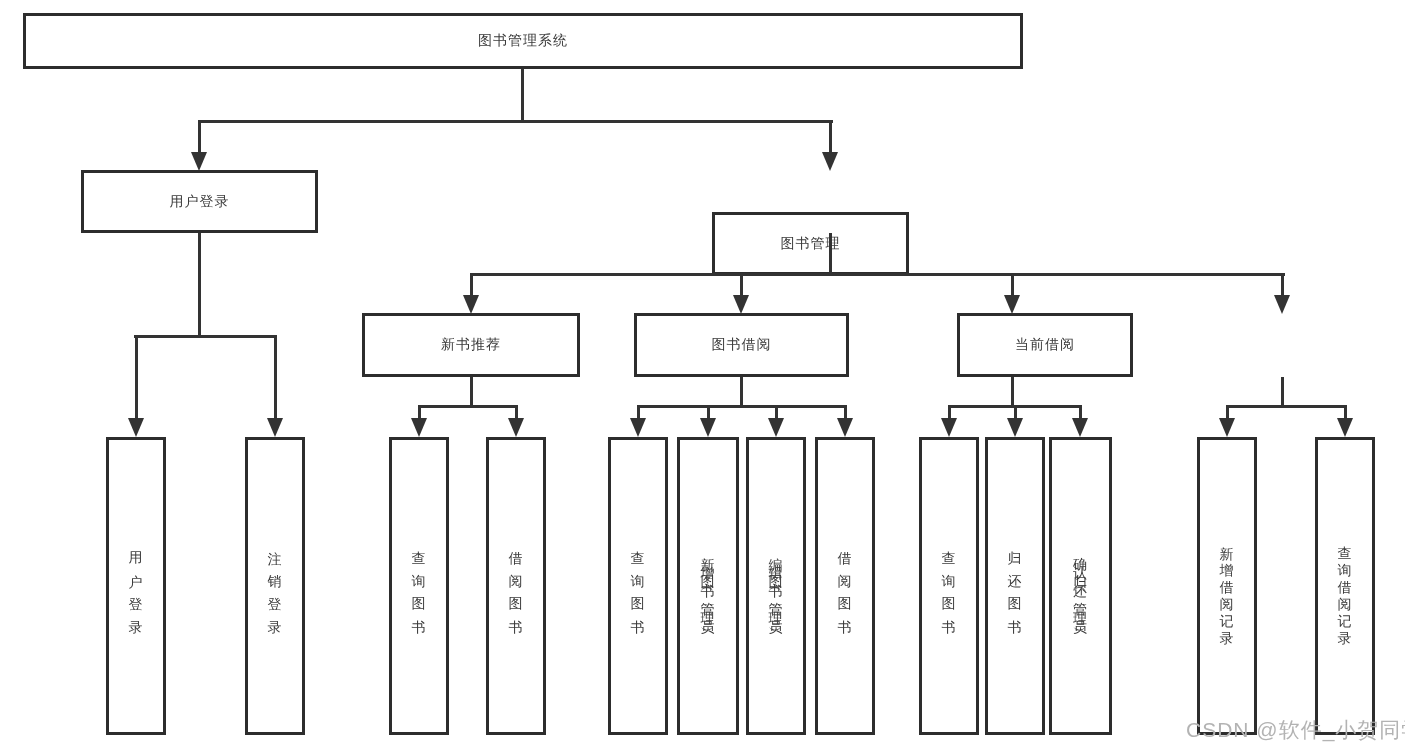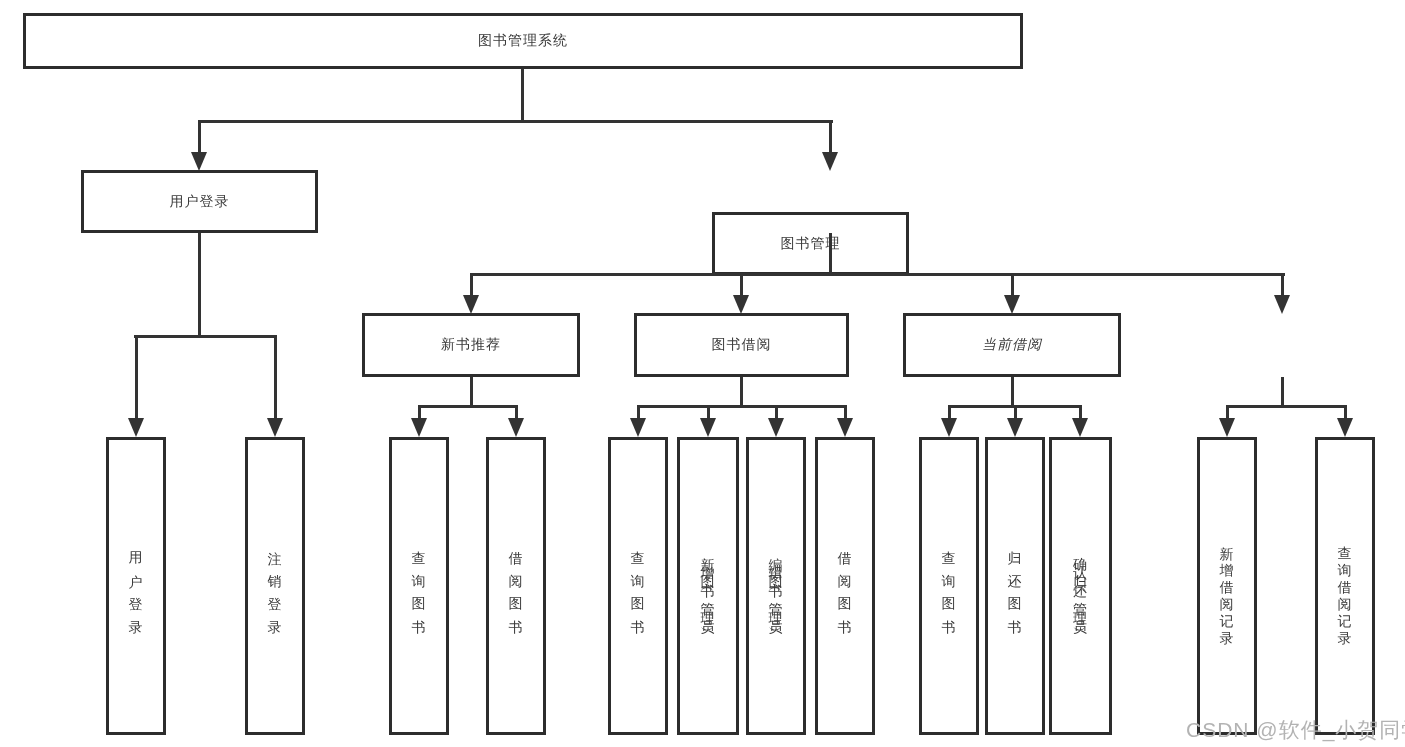--- a/index.html
+++ b/index.html
@@ -72,21 +72,21 @@
   <div class="arrow" style="left:1004px;top:295px;"></div>
   <div class="vline" style="left:1281px;top:273px;width:3px;height:24px;"></div>
   <div class="arrow" style="left:1274px;top:295px;"></div>
 
   <div class="box" style="left:634px;top:313px;width:215px;height:64px;">
     <span>图书借阅</span>
   </div>
   <div class="box" style="left:362px;top:313px;width:218px;height:64px;">
     <span>新书推荐</span>
   </div>
-  <div class="box" style="left:903px;top:313px;width:218px;height:64px;font-style:italic;">
+  <div class="box" style="left:957px;top:313px;width:176px;height:64px;">
     <span>当前借阅</span>
   </div>
 
   <div class="vline" style="left:470px;top:377px;width:3px;height:31px;"></div>
   <div class="hline" style="left:418px;top:405px;width:100px;height:3px;"></div>
   <div class="vline" style="left:418px;top:405px;width:3px;height:16px;"></div>
   <div class="arrow" style="left:411px;top:418px;"></div>
   <div class="vline" style="left:515px;top:405px;width:3px;height:16px;"></div>
   <div class="arrow" style="left:508px;top:418px;"></div>
 

